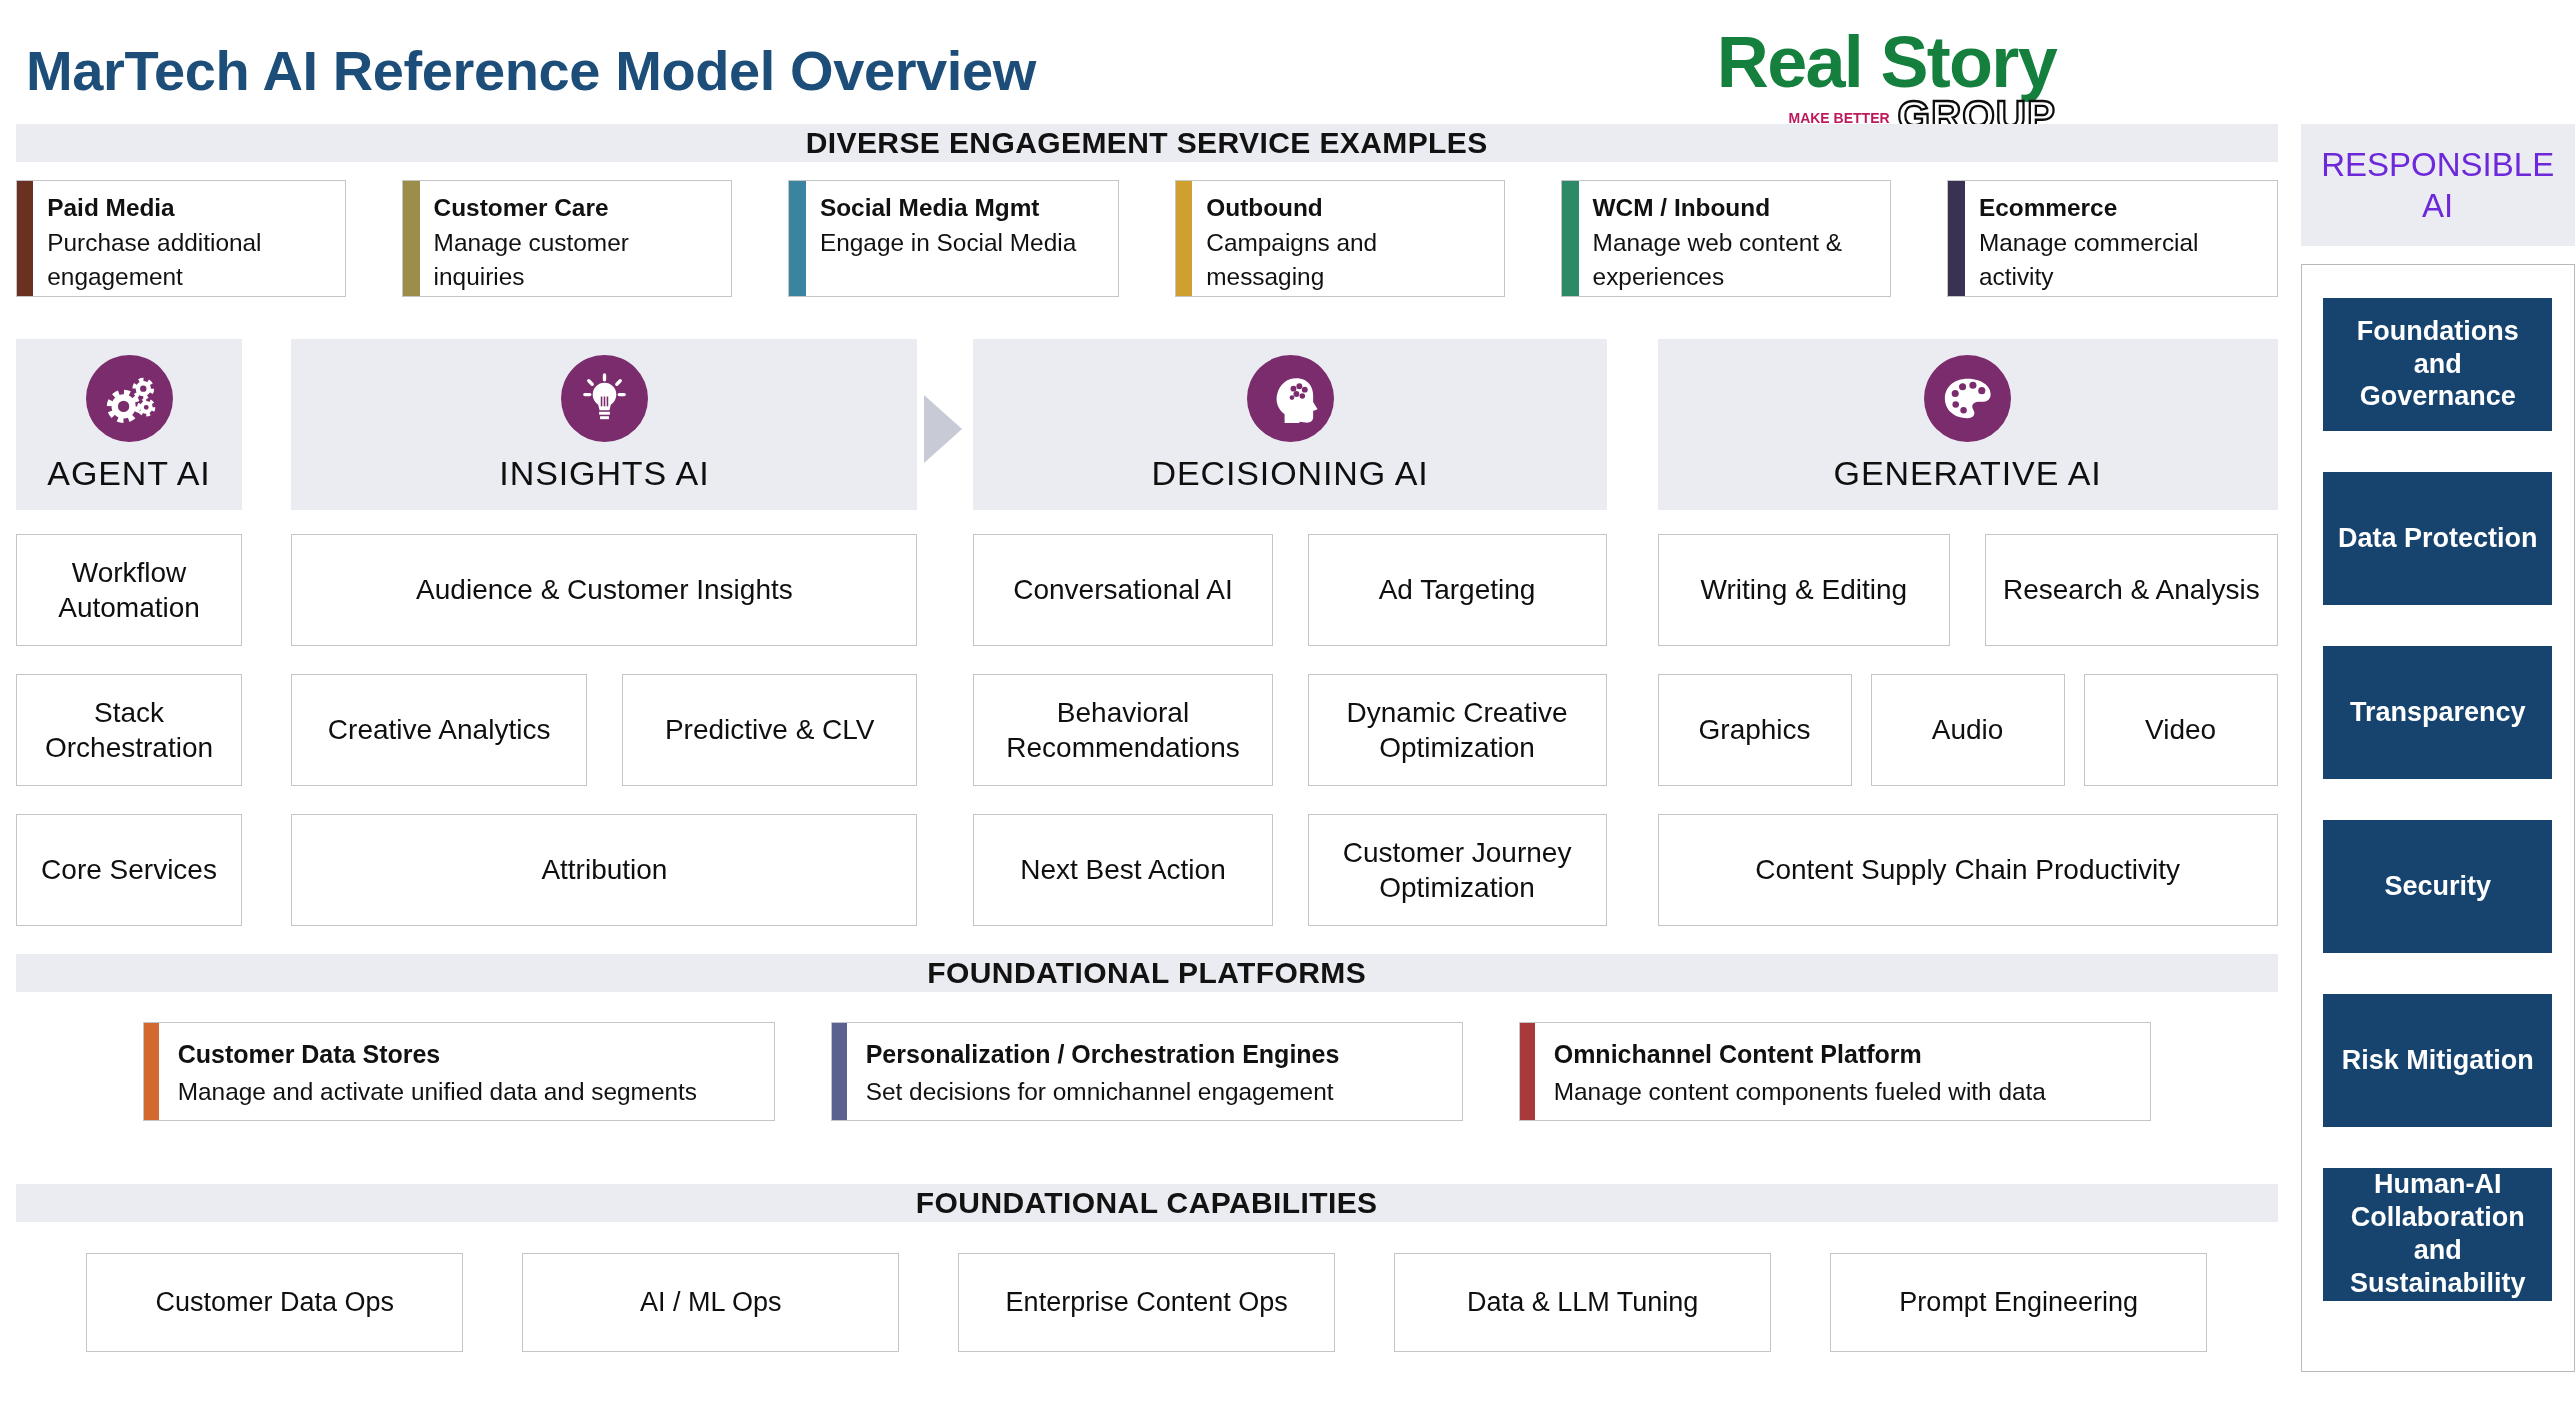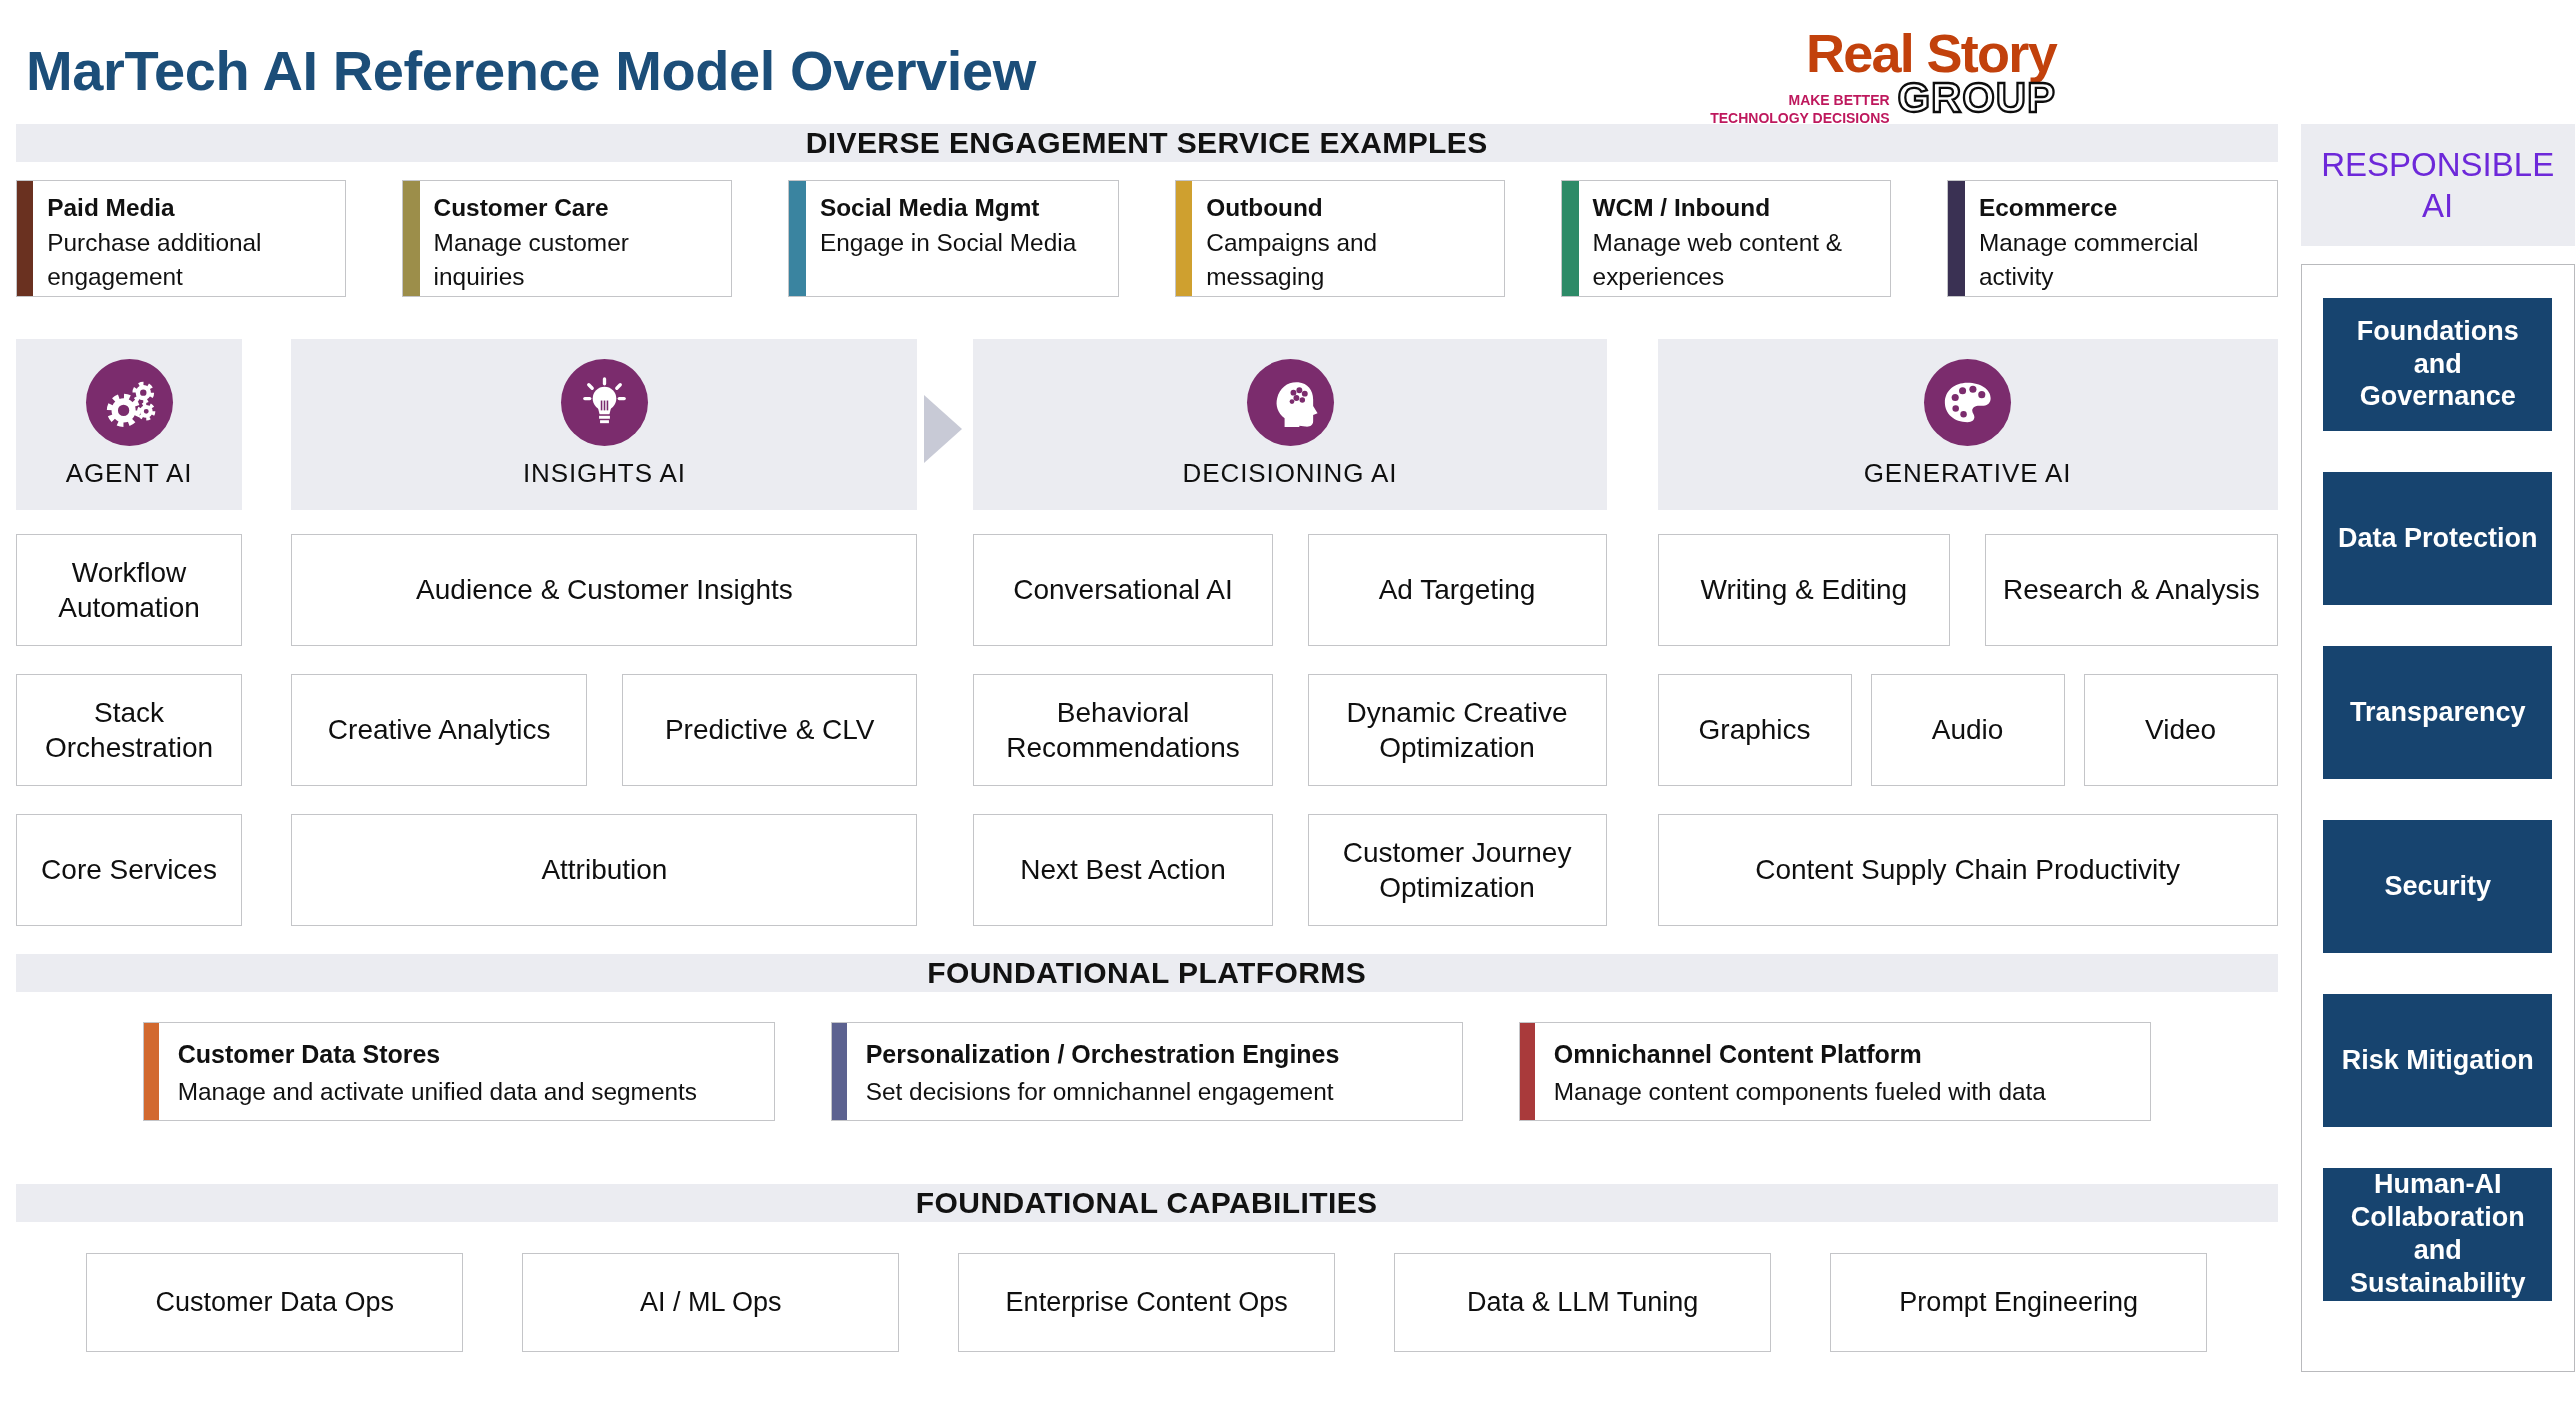--- a/index.html
+++ b/index.html
@@ -5,21 +5,21 @@
   * { margin:0; padding:0; box-sizing:border-box; }
   html,body { background:#ffffff; }
   .page {
     width:2576px; height:1403px; position:relative; overflow:hidden;
     font-family:"Liberation Sans", sans-serif; color:#111; background:#fff;
   }
   
   .top-header { display:flex; justify-content:space-between; align-items:flex-start; padding:26px 31px 0 26px; height:124px; }
   .page-title { font-size:56px; font-weight:700; color:#1C4E79; letter-spacing:-0.4px; padding-top:12.2px; }
   .logo { display:flex; flex-direction:column; align-items:flex-end; padding-right:489px; }
-  .logo-name { font-size:54px; font-weight:700; color:#c2410c; letter-spacing:-1.7px; line-height:1; }
+  .logo-name { font-size:72px; font-weight:700; color:#15803d; letter-spacing:-1.7px; line-height:1; }
   .logo-bottom { display:flex; align-items:flex-start; margin-top:-3.5px; }
   .logo-tagline { text-align:right; font-size:14px; font-weight:700; color:#be185d; line-height:1.3; margin-right:7.9px; margin-top:14px; letter-spacing:0; }
   .logo-group { font-size:42px; font-weight:700; color:#ffffff; -webkit-text-stroke:2.3px #0d0d0d; letter-spacing:0.9px; line-height:1; }
 
   
   .content { display:flex; padding:0 17.5px 0 15.7px; gap:23px; align-items:stretch; height:1248px; }
   .left-col { width:2262px; display:flex; flex-direction:column; }
 
   .band { height:38px; background:#EBECF1; display:flex; align-items:center; justify-content:center;
           font-size:30px; font-weight:600; letter-spacing:0.4px; color:#121212; flex:none; }
@@ -37,21 +37,21 @@
   .panel-agent { width:227px; }
   .panel-insights { width:627px; margin-left:49px; }
   .panel-decisioning { width:634px; }
   .panel-generative { width:621px; margin-left:51px; }
   .ai-gap { width:56px; position:relative; flex:none; }
   .arrow-right { position:absolute; left:7px; top:56px; width:0; height:0;
                  border-top:34px solid transparent; border-bottom:34px solid transparent; border-left:38px solid #C8CAD6; }
   .panel-head { height:171px; background:#EBECF1; display:flex; flex-direction:column; align-items:center; justify-content:center; gap:12.2px; margin-bottom:24.4px; flex:none; }
   .icon-circle { width:87px; height:87px; border-radius:50%; background:#7B2C6D; display:flex; align-items:center; justify-content:center; flex:none; }
   .icon-circle svg { width:63px; height:63px; display:block; }
-  .panel-label { font-size:26px; font-weight:500; letter-spacing:0.9px; color:#0f0f0f; }
+  .panel-label { font-size:34px; font-weight:500; letter-spacing:0.9px; color:#0f0f0f; }
 
   .cell-row { display:flex; gap:35px; margin-bottom:28px; }
   .cell-row.tight { gap:19px; }
   .cell { flex:1; height:112px; background:#fff; border:1.7px solid #C4C5C8; display:flex; align-items:center; justify-content:center;
           text-align:center; font-size:28px; font-weight:500; color:#0f0f0f; line-height:1.25; padding:0 10.5px; }
 
   
   .plat-band { }
   .plat-row { display:flex; justify-content:center; gap:56px; margin:30px 0 0 0; flex:none; }
   .plat-card { width:632px; height:99px; background:#fff; border:1.7px solid #C4C5C8; display:flex; overflow:hidden; }

